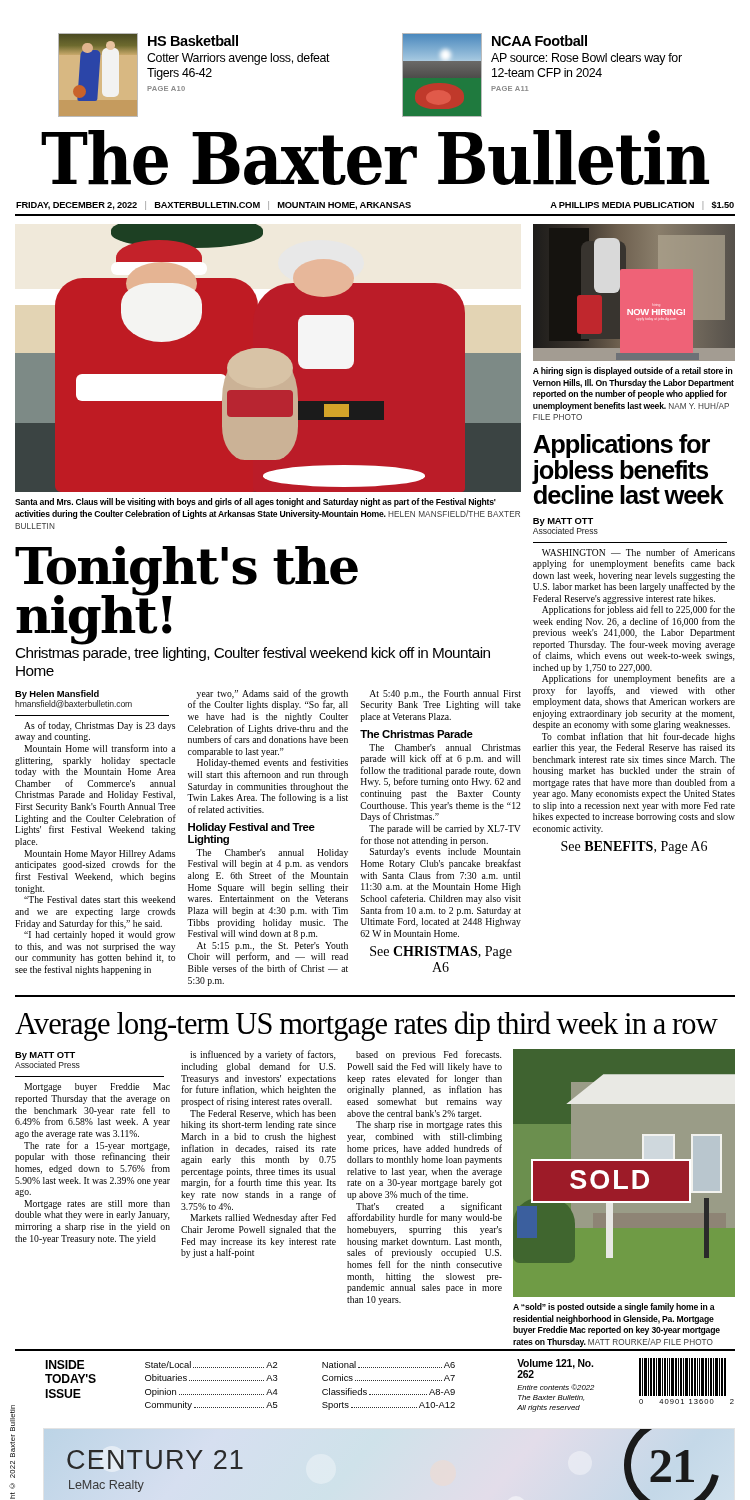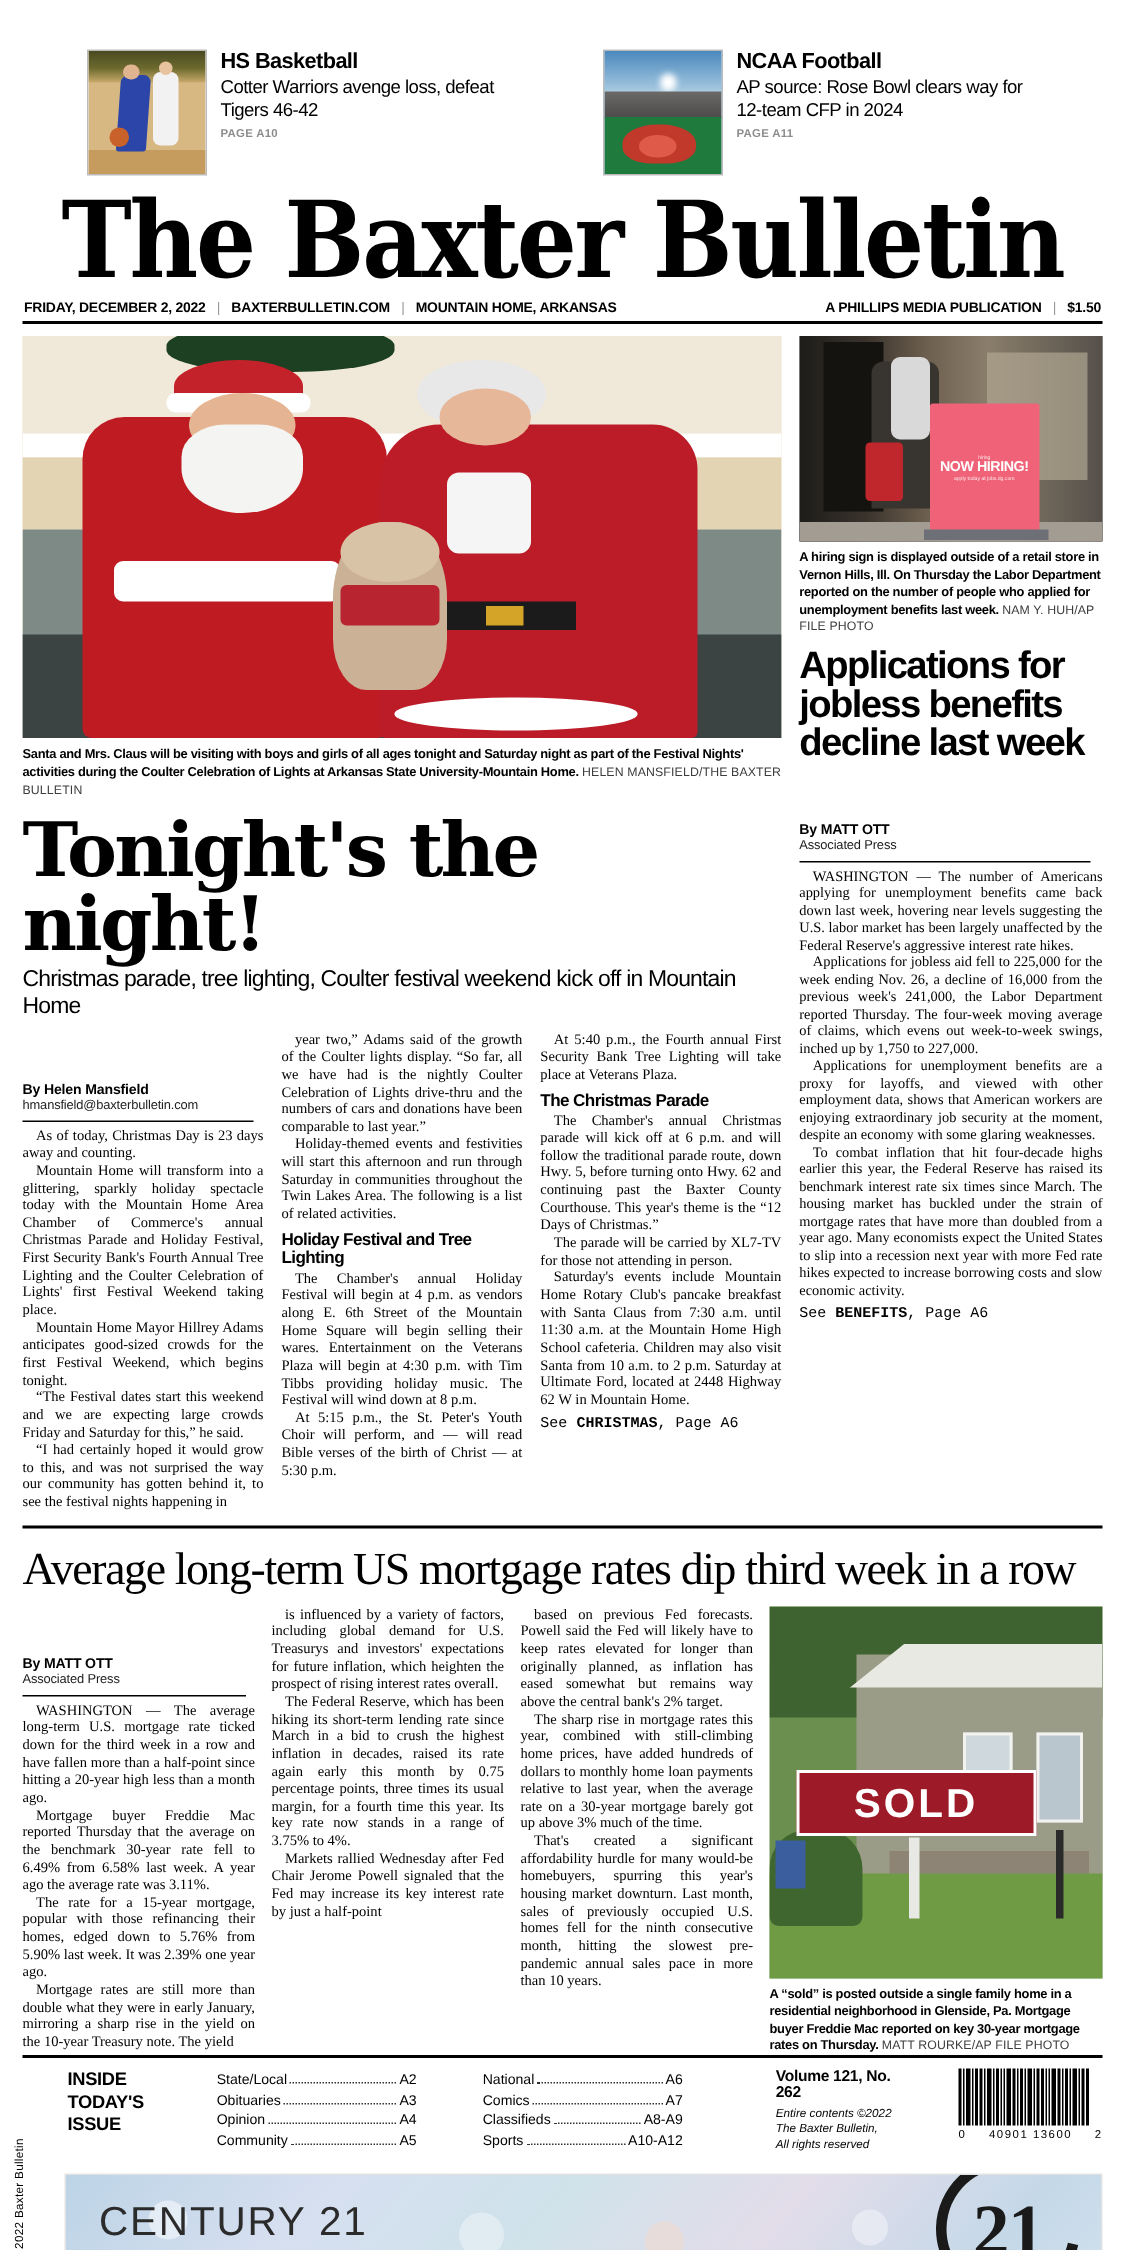--- a/index.html
+++ b/index.html
@@ -171,21 +171,20 @@
     letter-spacing: -0.55px;
     line-height: 1.15;
     padding-bottom: 8px;
   }
 
   .byline-name {
     font-family: "Liberation Sans", sans-serif;
     font-weight: bold;
     font-size: 9.4px;
     letter-spacing: -0.1px;
-    margin-top: 32px;
   }
   .byline-sub {
     font-family: "Liberation Sans", sans-serif;
     font-size: 8.6px;
     color: #222;
     letter-spacing: -0.1px;
     padding-bottom: 3px;
   }
   .byline-rule { border-top: 0.8px solid #000; width: 96%; margin: 3px 0 4px; }
 
@@ -201,23 +200,23 @@
     hyphens: auto;
   }
   .subhead {
     font-family: "Liberation Sans", sans-serif;
     font-weight: bold;
     font-size: 11.4px;
     letter-spacing: -0.4px;
     margin: 5px 0 2px;
   }
   .jump {
-    font-family: Liberation Mono, monospace;
-    font-size: 10px;
-    text-align: left;
+    font-family: Liberation Serif, serif;
+    font-size: 14px;
+    text-align: center;
     margin-top: 5px;
   }
   .jump b { font-weight: bold; }
 
   
   .hiring-photo { width:100%; height:137px; position:relative; overflow:hidden; background:#2a2a2a; }
   .hp-store { position:absolute; inset:0; background: linear-gradient(90deg,#1d1c1a 0%, #3a332c 22%, #6d5f4e 42%, #8a7e6b 62%, #55504a 100%); }
   .hp-door { position:absolute; left:8%; top:3%; width:20%; height:82%; background:#15130f; }
   .hp-shelf{ position:absolute; left:62%; top:8%; width:33%; height:62%; background:#b0a692; opacity:.7; }
   .hp-people{position:absolute; left:24%; top:12%; width:22%; height:72%; background:#38342f; border-radius:8px 8px 0 0;}
@@ -537,21 +536,20 @@
 
     <div class="thick-rule"></div>
     <div class="mort-head">Average long-term US mortgage rates dip third week in a row</div>
 
     <div class="mort-grid">
 
       <div>
         <div class="byline-name">By MATT OTT</div>
         <div class="byline-sub">Associated Press</div>
         <div class="byline-rule"></div>
-        <p class="bt">WASHINGTON — The average long-term U.S. mortgage rate ticked down for the third week in a row and have fallen more than a half-point since hitting a 20-year high less than a month ago.</p>
         <p class="bt">Mortgage buyer Freddie Mac reported Thursday that the average on the benchmark 30-year rate fell to 6.49% from 6.58% last week. A year ago the average rate was 3.11%.</p>
         <p class="bt">The rate for a 15-year mortgage, popular with those refinancing their homes, edged down to 5.76% from 5.90% last week. It was 2.39% one year ago.</p>
         <p class="bt">Mortgage rates are still more than double what they were in early January, mirroring a sharp rise in the yield on the 10-year Treasury note. The yield</p>
       </div>
 
       <div>
         <p class="bt">is influenced by a variety of factors, including global demand for U.S. Treasurys and investors' expectations for future inflation, which heighten the prospect of rising interest rates overall.</p>
         <p class="bt">The Federal Reserve, which has been hiking its short-term lending rate since March in a bid to crush the highest inflation in decades, raised its rate again early this month by 0.75 percentage points, three times its usual margin, for a fourth time this year. Its key rate now stands in a range of 3.75% to 4%.</p>
         <p class="bt">Markets rallied Wednesday after Fed Chair Jerome Powell signaled that the Fed may increase its key interest rate by just a half-point</p>
       </div>

